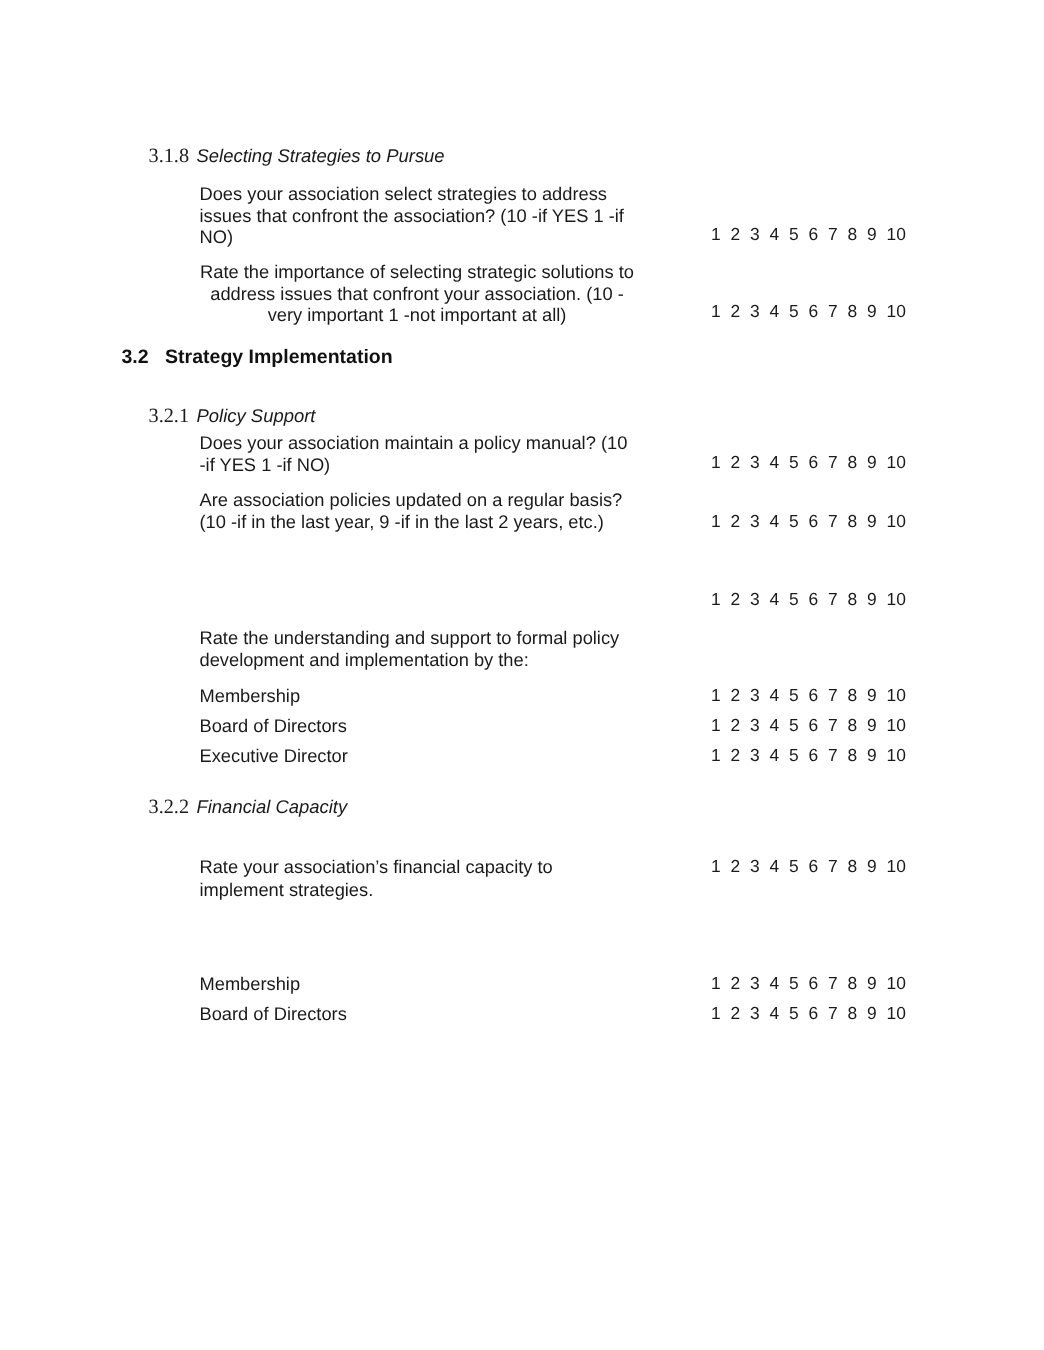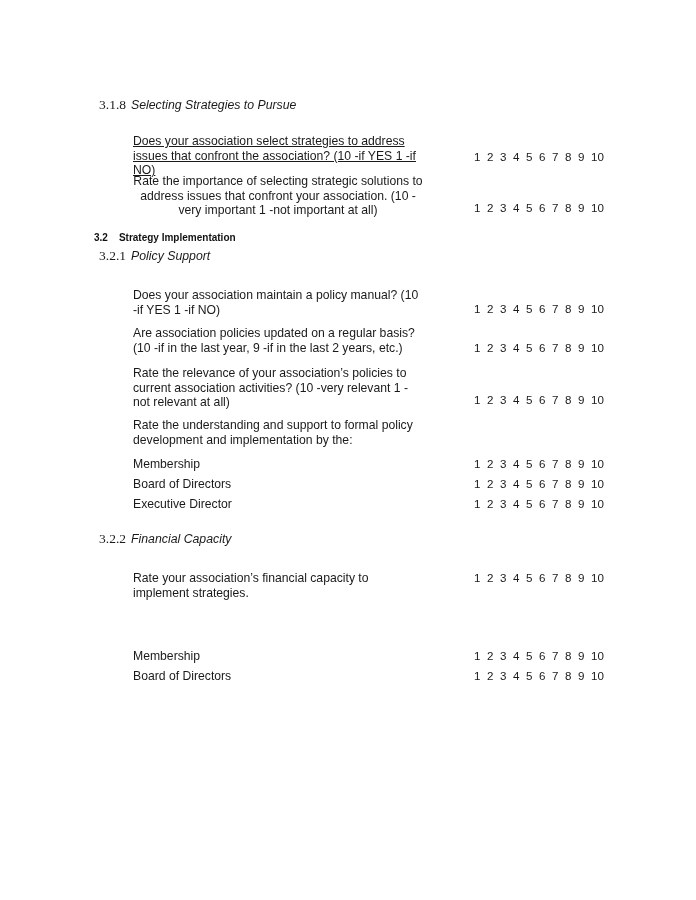--- a/index.html
+++ b/index.html
@@ -40,25 +40,25 @@
     font-family: "Liberation Sans", sans-serif;
     font-style: italic;
     font-size: 12.3px;
     color: #1a1a1a;
     margin-left: 5px;
   }
 
   
   .majhead {
     position: absolute;
-    left: 94px;
+    left: 81px;
     white-space: nowrap;
     font-family: "Liberation Sans", sans-serif;
     font-weight: bold;
-    font-size: 10px;
+    font-size: 13px;
     color: #111111;
     line-height: 18px;
     text-align: center;
   }
   .majhead .mnum { margin-right: 11px; }
 
   
   .qtext {
     position: absolute;
     left: 133px;
@@ -81,21 +81,21 @@
     justify-content: space-between;
     white-space: nowrap;
   }
   .scale span { display: inline-block; }
 </style>
 </head>
 <body>
 
 <div class="page">
     <div class="subsec" style="top: 97px;"><span class="num">3.1.8</span><span class="ttl">Selecting Strategies to Pursue</span></div>
-    <div class="qtext" style="top: 134px; text-decoration: underline;">Does your association select strategies to address issues that confront the association?  (10 -if YES   1 -if NO)</div>
+    <div class="qtext" style="top: 122px;">Does your association select strategies to address issues that confront the association?  (10 -if YES   1 -if NO)</div>
     <div class="scale" style="top: 150px;">
       <span>1</span>
       <span>2</span>
       <span>3</span>
       <span>4</span>
       <span>5</span>
       <span>6</span>
       <span>7</span>
       <span>8</span>
       <span>9</span>
@@ -108,21 +108,21 @@
       <span>3</span>
       <span>4</span>
       <span>5</span>
       <span>6</span>
       <span>7</span>
       <span>8</span>
       <span>9</span>
       <span>10</span>
     </div>
     <div class="majhead" style="top: 229px;"><span class="mnum">3.2</span><span>Strategy Implementation</span></div>
-    <div class="subsec" style="top: 248px;"><span class="num">3.2.1</span><span class="ttl">Policy Support</span></div>
+    <div class="subsec" style="top: 270px;"><span class="num">3.2.1</span><span class="ttl">Policy Support</span></div>
     <div class="qtext" style="top: 288px;">Does your association maintain a policy manual? (10 -if YES   1 -if NO)</div>
     <div class="scale" style="top: 302px;">
       <span>1</span>
       <span>2</span>
       <span>3</span>
       <span>4</span>
       <span>5</span>
       <span>6</span>
       <span>7</span>
       <span>8</span>
@@ -135,21 +135,20 @@
       <span>2</span>
       <span>3</span>
       <span>4</span>
       <span>5</span>
       <span>6</span>
       <span>7</span>
       <span>8</span>
       <span>9</span>
       <span>10</span>
     </div>
-    <div class="qtext" style="top: 366px;">Rate the relevance of your association’s policies to current association activities? (10 -very relevant   1 -not relevant at all)</div>
     <div class="scale" style="top: 393px;">
       <span>1</span>
       <span>2</span>
       <span>3</span>
       <span>4</span>
       <span>5</span>
       <span>6</span>
       <span>7</span>
       <span>8</span>
       <span>9</span>

